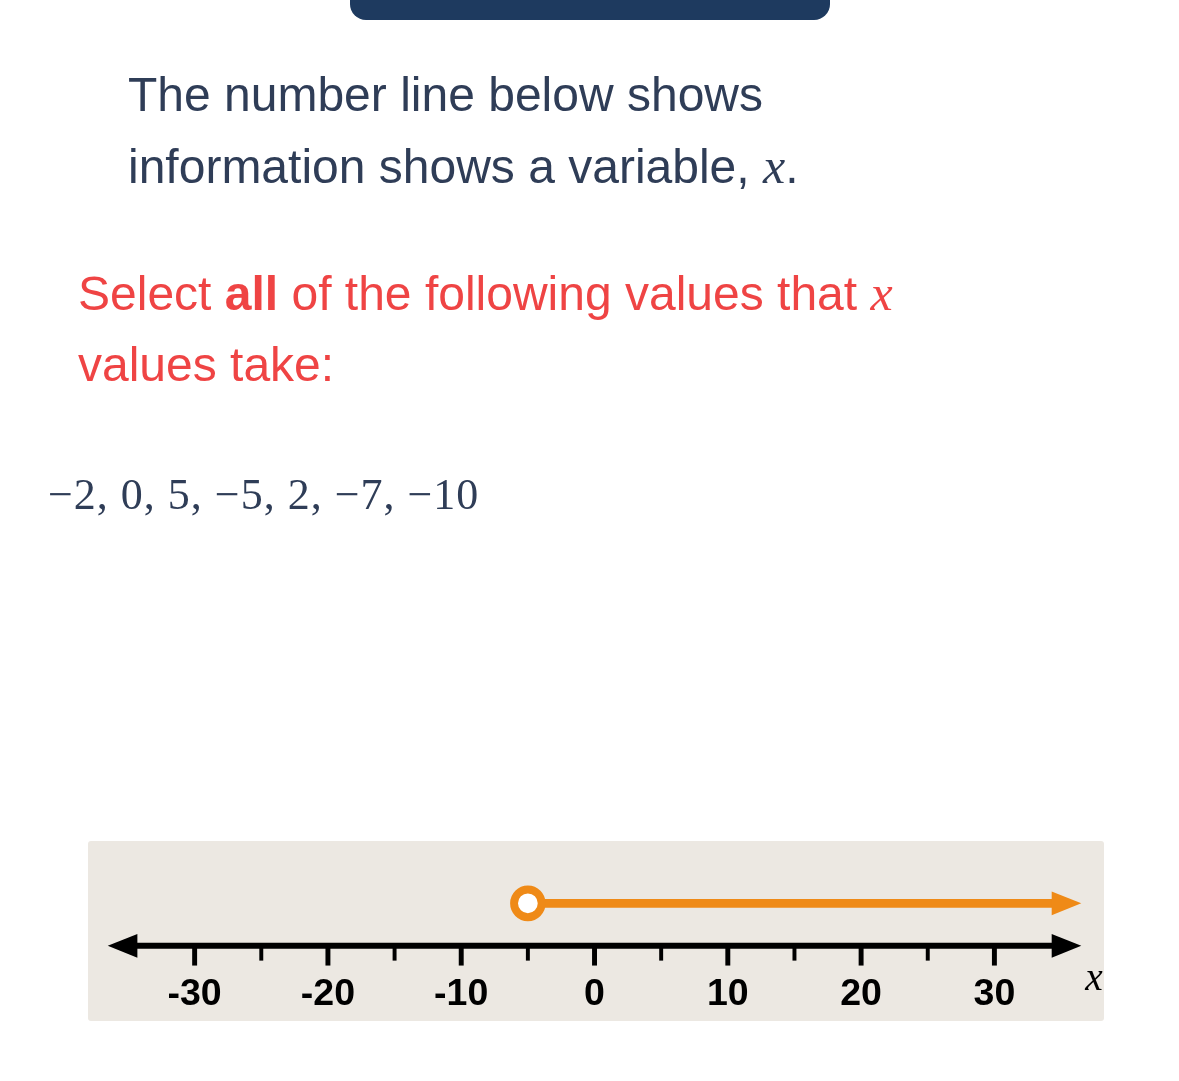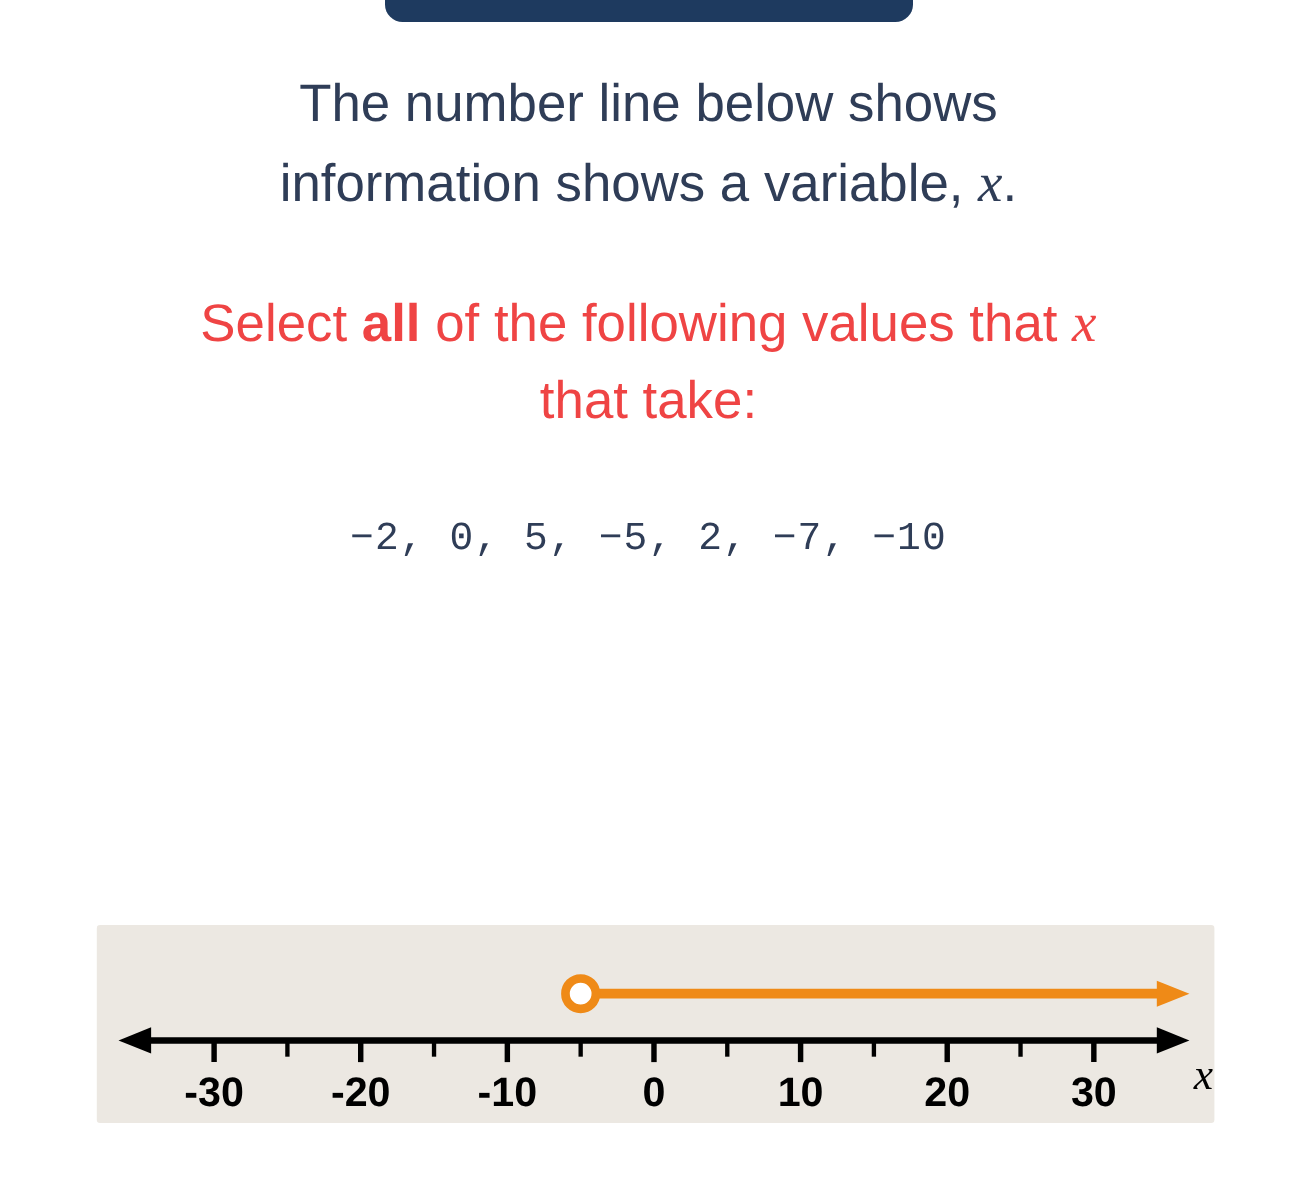--- a/index.html
+++ b/index.html
@@ -20,21 +20,21 @@
       top: 0;
       left: 50%;
       transform: translateX(-50%);
       width: 480px;
       height: 20px;
       background: #1e3a5f;
       border-radius: 0 0 16px 16px;
     }
     .content {
       padding-top: 60px;
-      text-align: center;
+      padding-left: 48px;
     }
     .prompt {
       font-size: 48px;
       line-height: 1.45;
       color: #2f3d57;
       margin: 0 80px 55px 80px;
     }
     .prompt .var {
       font-family: 'Times New Roman', serif;
       font-style: italic;
@@ -48,22 +48,22 @@
     }
     .instruction .bold {
       font-weight: 700;
     }
     .instruction .var {
       font-family: 'Times New Roman', serif;
       font-style: italic;
       font-size: 50px;
     }
     .values {
-      font-family: Liberation Mono, monospace;
-      font-size: 36px;
+      font-family: Liberation Serif, serif;
+      font-size: 44px;
       color: #2f3d57;
       letter-spacing: 1px;
     }
     .number-line-container {
       position: absolute;
       bottom: 60px;
       left: 88px;
       right: 75px;
       height: 180px;
       background: #ece8e2;
@@ -80,21 +80,21 @@
 <div class="top-bar"></div>
 
 <div class="content">
   <p class="prompt">
     <span>The number line below shows</span><br>
     <span>information shows a variable, </span><span class="var">x</span><span>.</span>
   </p>
 
   <p class="instruction">
     <span>Select </span><span class="bold">all</span><span> of the following values that </span><span class="var">x</span><br>
-    <span>that take:</span>
+    <span>values take:</span>
   </p>
 
   <p class="values">−2,    0,    5,  −5,    2,  −7,  −10</p>
 </div>
 
 <div class="number-line-container">
   <svg class="number-line-svg" viewBox="0 0 1029 180">
 
     <line x1="40" y1="105" x2="986" y2="105" stroke="#000" stroke-width="6"></line>
 

